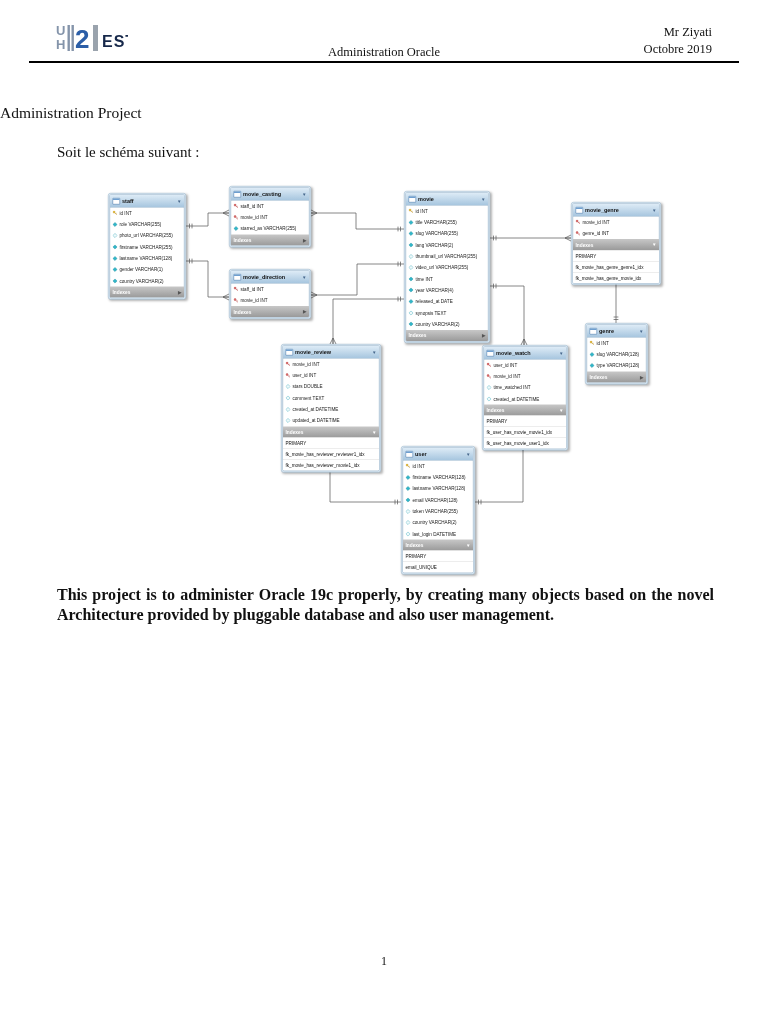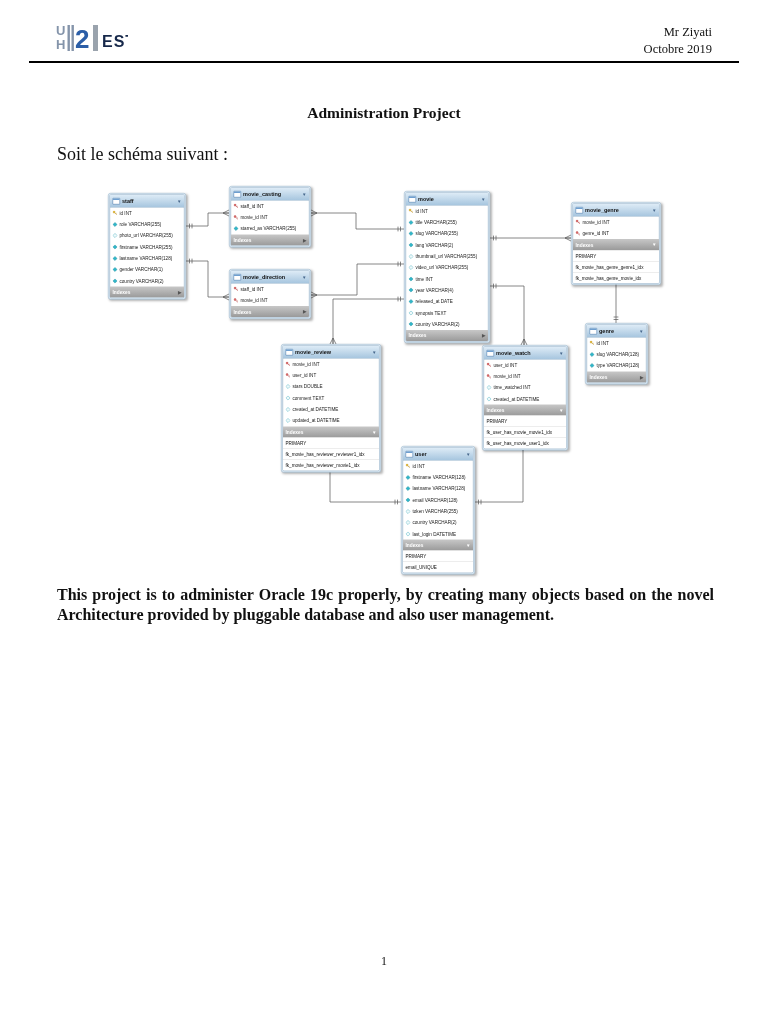--- a/index.html
+++ b/index.html
@@ -3,22 +3,22 @@
 <meta charset="utf-8">
 <style>
   html,body{margin:0;padding:0;background:#fff;}
   .page{position:relative;width:768px;height:1024px;background:#ffffff;overflow:hidden;
         font-family:"Liberation Serif",serif;color:#111;}
   
   .hdr-right{position:absolute;right:56px;top:24px;text-align:right;font-size:12.5px;line-height:17px;}
   .hdr-center{position:absolute;left:0;top:45px;width:100%;text-align:center;font-size:12.5px;}
   .hdr-rule{position:absolute;left:29px;right:29px;top:61px;height:1.8px;background:#000;}
   .logo{position:absolute;left:56px;top:21px;}
-  .doc-title{position:absolute;left:0;top:104px;width:100%;text-align:center;font-weight:bold;font-size:15.5px;}
-  .intro{position:absolute;left:57px;top:144px;font-size:18px;}
+  .doc-title{position:absolute;left:0;top:104px;width:100%;text-align:left;font-weight:normal;font-size:15.5px;}
+  .intro{position:absolute;left:57px;top:144px;font-size:15px;}
   .body-bold{position:absolute;left:57px;top:585px;width:657px;font-weight:bold;font-size:16px;
              line-height:1.28;text-align:justify;}
   .pageno{position:absolute;left:0;top:954px;width:100%;text-align:center;font-size:12px;}
   
   #diagram{position:absolute;left:0;top:0;width:1536px;height:2048px;
            transform:scale(.5);transform-origin:0 0;font-family:"Liberation Sans",sans-serif;}
   #conn-svg{position:absolute;left:0;top:0;}
   .db-table{position:absolute;box-sizing:border-box;background:#dce9f3;border:1px solid #93b1c9;
             border-radius:5px;padding:2px;box-shadow:3px 3px 5px rgba(0,0,0,.30);}
   .db-inner{border:1px solid #7fa1bd;border-radius:3px;overflow:hidden;background:#fff;}
@@ -51,20 +51,21 @@
     <rect x="15.5" y="4" width="2.4" height="26" fill="#8494aa"></rect>
     <text x="19" y="27" font-size="26" font-weight="bold" fill="#2b5ea7" font-family="Liberation Sans, sans-serif">2</text>
     <rect x="37" y="4" width="5" height="26" fill="#9aa3ad"></rect>
     <text x="46" y="26" font-size="16" font-weight="bold" letter-spacing="1" fill="#16284a" font-family="Liberation Sans, sans-serif">EST</text>
   </svg>
 
   <div class="hdr-right">
     <div>Mr Ziyati</div>
     <div>Octobre 2019</div>
   </div>
+  <div class="hdr-center">Administration Oracle</div>
   <div class="hdr-rule"></div>
 
   <div class="doc-title">Administration Project</div>
   <div class="intro">Soit le schéma suivant :</div>
 
   <div id="diagram">
       <svg id="conn-svg" width="1536" height="2048">
         <polyline points="372,452 416,452 416,426 458,426" fill="none" stroke="#5f5f5f" stroke-width="1.5"></polyline>
         <line x1="379" y1="447.2" x2="379" y2="456.8" stroke="#5f5f5f" stroke-width="1.5"></line>
         <line x1="384" y1="447.2" x2="384" y2="456.8" stroke="#5f5f5f" stroke-width="1.5"></line>

